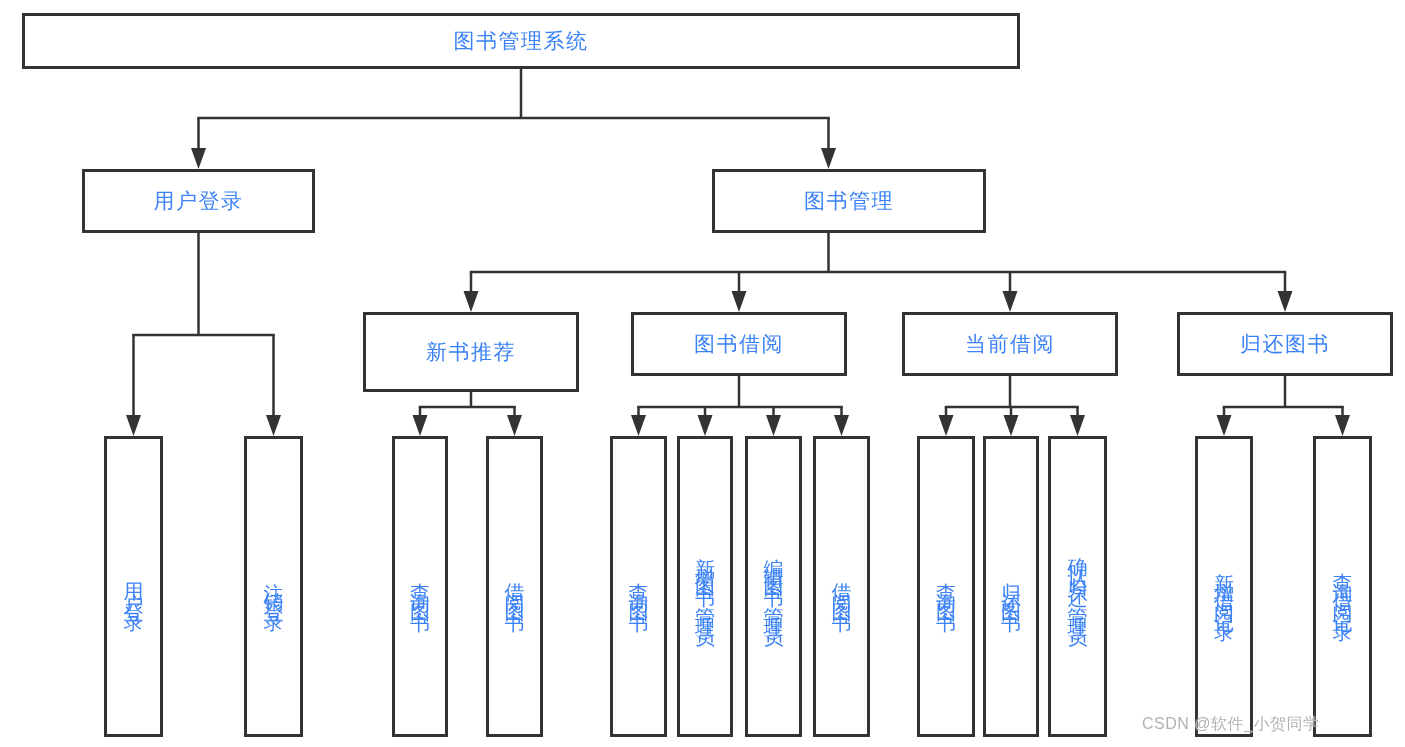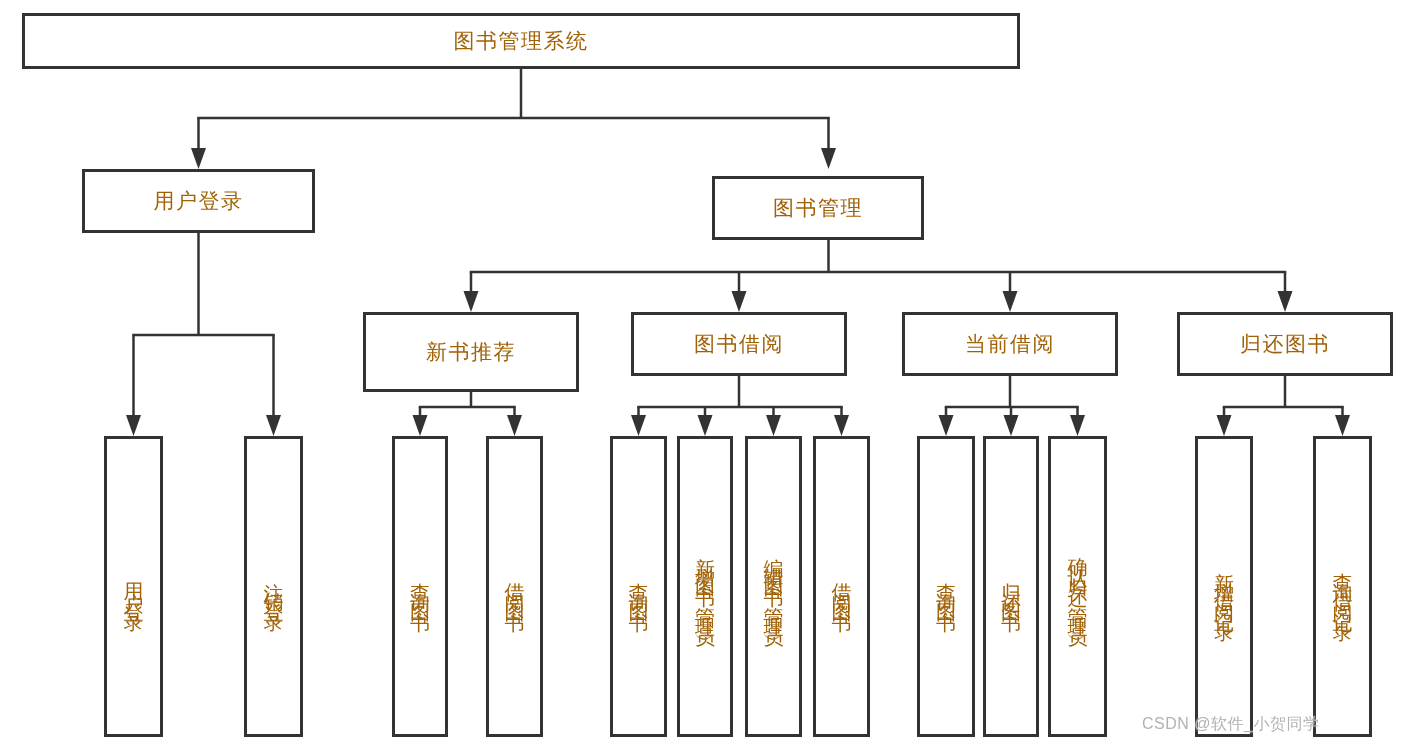--- a/index.html
+++ b/index.html
@@ -12,21 +12,21 @@
   }
   .wires { position:absolute; left:0; top:0; width:1405px; height:747px; }
   .node {
     position:absolute;
     box-sizing:border-box;
     border:3px solid #333333;
     background:#ffffff;
     display:flex;
     align-items:center;
     justify-content:center;
-    color:#a16207;
+    color:#3b82f6;
   }
   .hbox { font-size:21px; letter-spacing:1.5px; }
   .vbox {
     font-size:20px;
     writing-mode:vertical-rl;
     text-orientation:mixed;
     letter-spacing:10px;
     line-height:1.15;
   }
   .watermark {
@@ -132,21 +132,21 @@
     </g>
     <g fill="#333333" stroke="none">
       <polygon points="1216.5,415 1231.5,415 1224,436"></polygon>
       <polygon points="1335,415 1350,415 1342.5,436"></polygon>
     </g>
   </svg>
 
   <div class="node hbox" style="left:22px;top:13px;width:998px;height:56px">图书管理系统</div>
 
   <div class="node hbox" style="left:82px;top:169px;width:233px;height:64px">用户登录</div>
-  <div class="node hbox" style="left:712px;top:176px;width:212px;height:64px">图书管理</div>
+  <div class="node hbox" style="left:712px;top:169px;width:274px;height:64px">图书管理</div>
 
   <div class="node hbox" style="left:363px;top:312px;width:216px;height:80px">新书推荐</div>
   <div class="node hbox" style="left:631px;top:312px;width:216px;height:64px">图书借阅</div>
   <div class="node hbox" style="left:902px;top:312px;width:216px;height:64px">当前借阅</div>
   <div class="node hbox" style="left:1177px;top:312px;width:216px;height:64px">归还图书</div>
 
   <div class="node vbox" style="left:104px;top:436px;width:59px;height:301px">用户登录</div>
   <div class="node vbox" style="left:244px;top:436px;width:59px;height:301px">注销登录</div>
 
   <div class="node vbox" style="left:392px;top:436px;width:56px;height:301px">查询图书</div>

